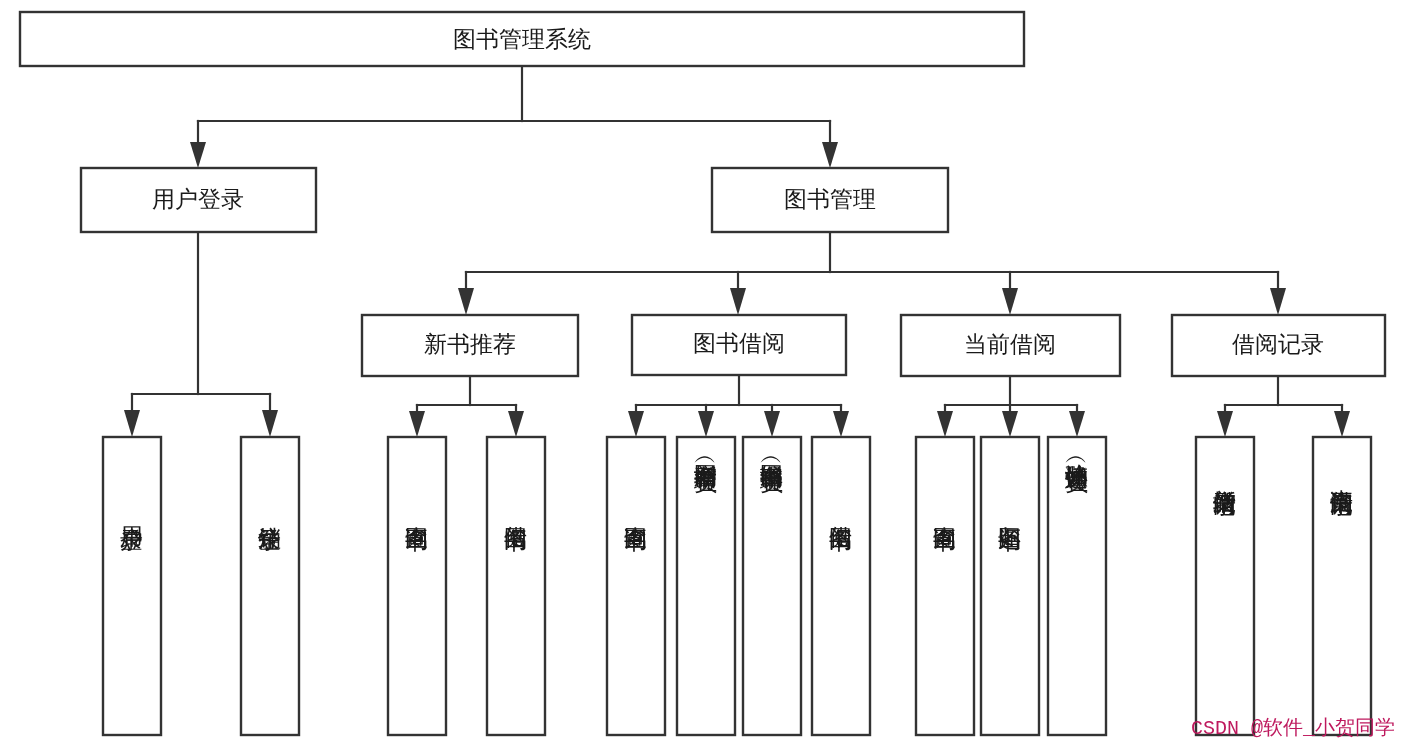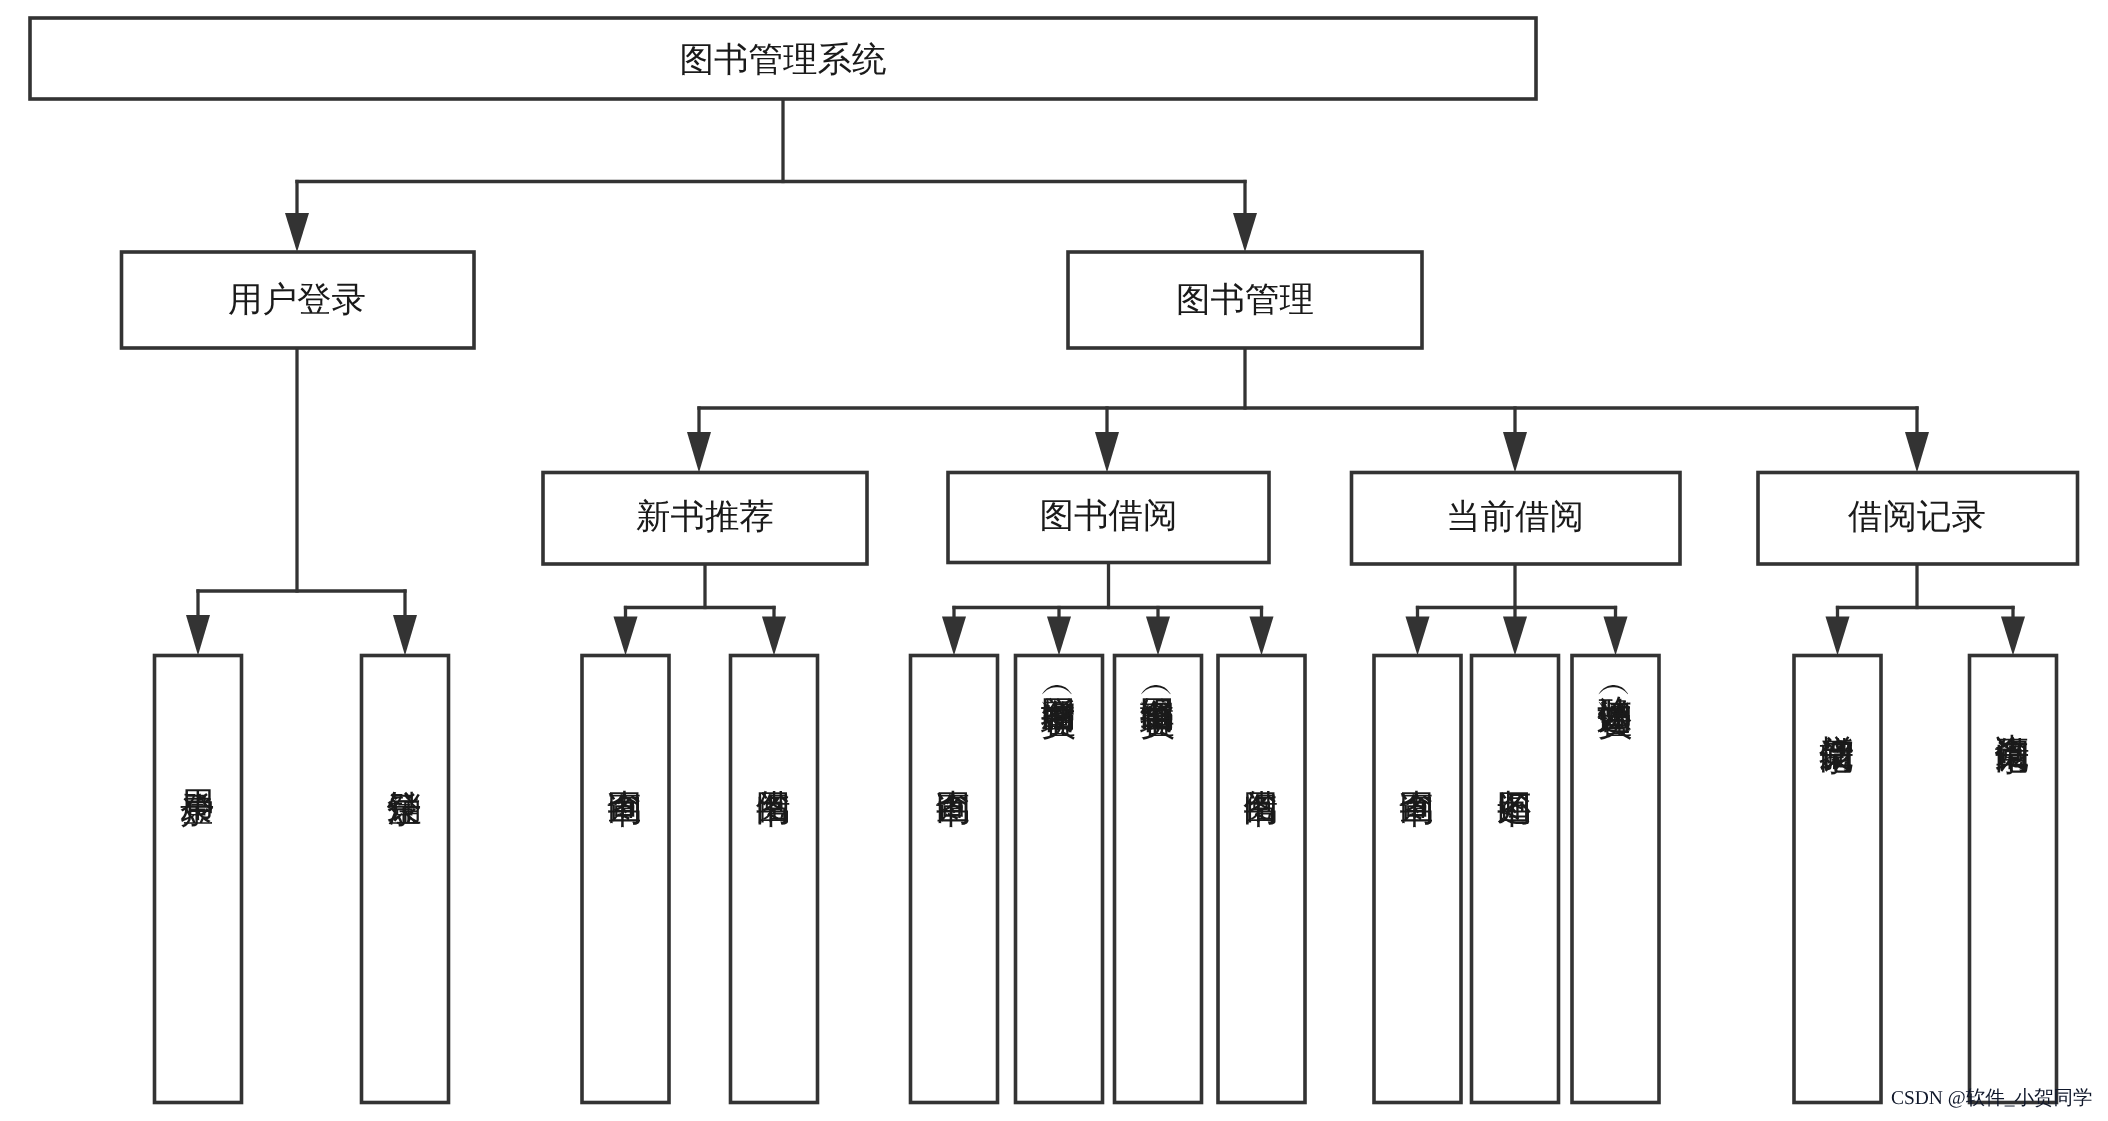--- a/index.html
+++ b/index.html
@@ -50,23 +50,23 @@
     font-size: 23px;
     fill: #1a1a1a;
     text-anchor: middle;
     writing-mode: vertical-rl;
     letter-spacing: 1px;
   }
   .watermark {
     position: absolute;
     right: 10px;
     bottom: 6px;
-    font-family: Liberation Serif, serif;
-    font-size: 13px;
-    color: #0f172a;
+    font-family: Liberation Mono, monospace;
+    font-size: 20px;
+    color: #be185d;
     white-space: nowrap;
     pointer-events: none;
   }
 </style>
 </head>
 <body>
 
 <div id="diagram-root">
   <svg class="diagram" viewBox="0 0 1405 747" xmlns="http://www.w3.org/2000/svg">
 

